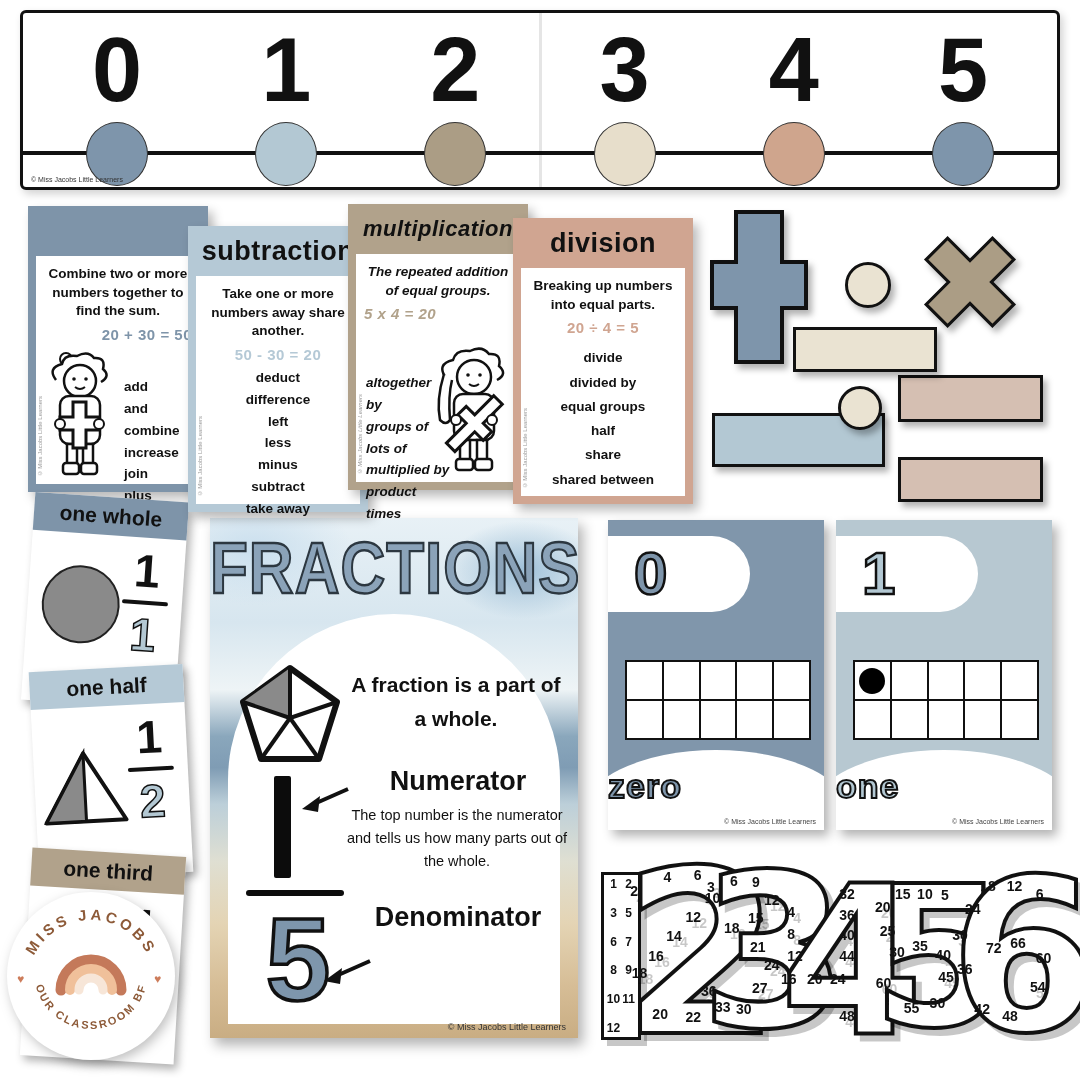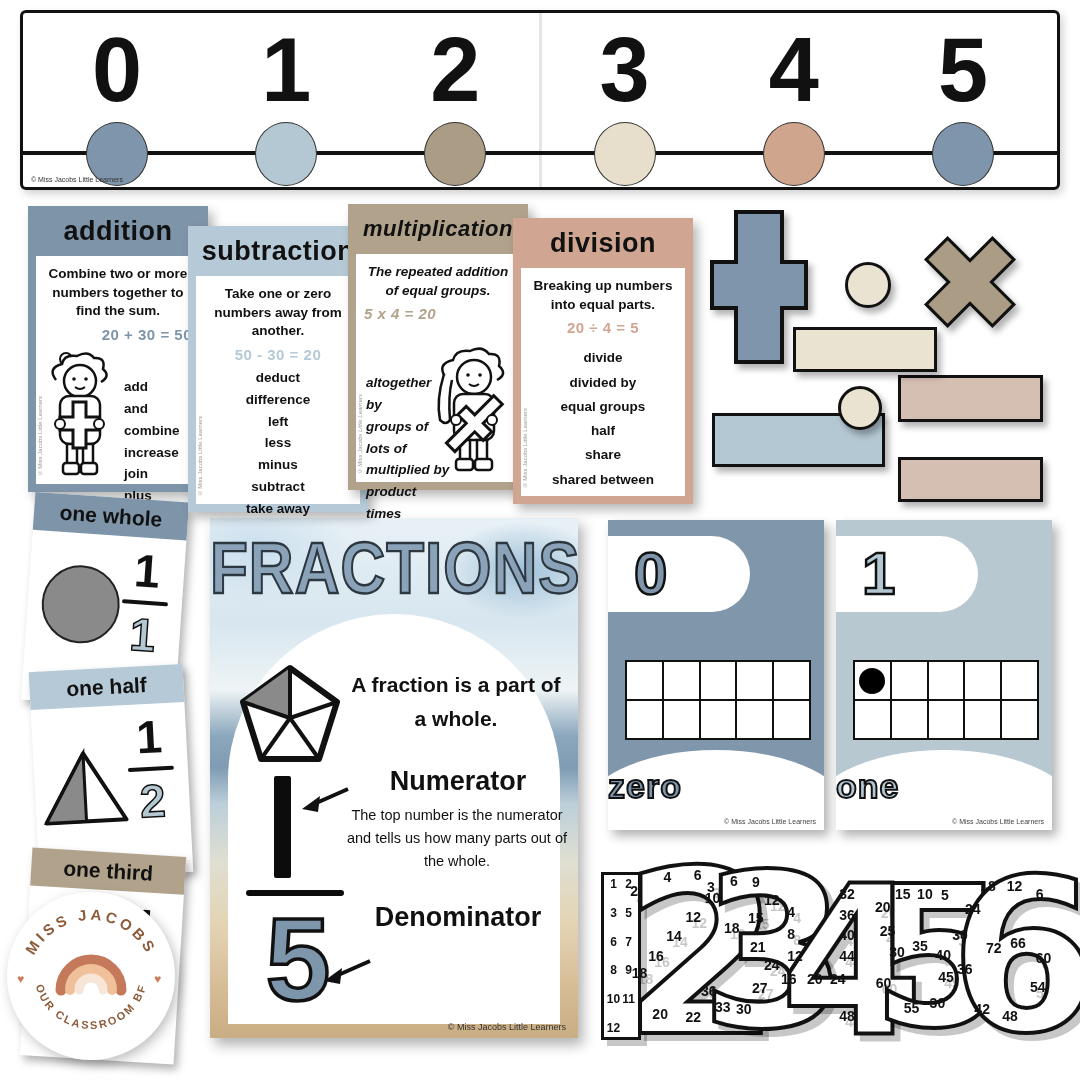--- a/index.html
+++ b/index.html
@@ -194,21 +194,20 @@
         </div>
         <div class="nl-item">
           <div class="nl-num">5</div>
           <div class="nl-dot" style="background: rgb(126, 149, 171);"></div>
         </div>
       </div>
     <div class="nl-copy">© Miss Jacobs Little Learners</div>
   </div>
 
   <div class="poster" id="poster-add" style="background: rgb(126, 148, 169);">
-    <div class="ptitle">addition</div>
     <div class="pcard">
       <div class="pdesc">Combine two or more numbers together to find the sum.</div>
       <div class="peq" style="color: rgb(126, 148, 169);">20 + 30 = 50</div>
       <div class="pwords">
 
       <div class="word">add</div>
           <div class="word">and</div>
           <div class="word">combine</div>
           <div class="word">increase</div>
           <div class="word">join</div>
@@ -231,21 +230,21 @@
         <circle cx="24" cy="74" r="5" fill="#fff" stroke="#111" stroke-width="2"></circle>
         <circle cx="63" cy="74" r="5" fill="#fff" stroke="#111" stroke-width="2"></circle>
       </svg>
       <div class="vcopy">© Miss Jacobs Little Learners</div>
     </div>
   </div>
 
   <div class="poster" id="poster-sub" style="background: rgb(181, 201, 214);">
     <div class="ptitle">subtraction</div>
     <div class="pcard">
-      <div class="pdesc">Take one or zero numbers away from another.</div>
+      <div class="pdesc">Take one or more numbers away share another.</div>
       <div class="peq" style="color: rgb(181, 201, 214);">50 - 30 = 20</div>
       <div class="pwords">
 
       <div class="word">deduct</div>
           <div class="word">difference</div>
           <div class="word">left</div>
           <div class="word">less</div>
           <div class="word">minus</div>
           <div class="word">subtract</div>
           <div class="word">take away</div>

